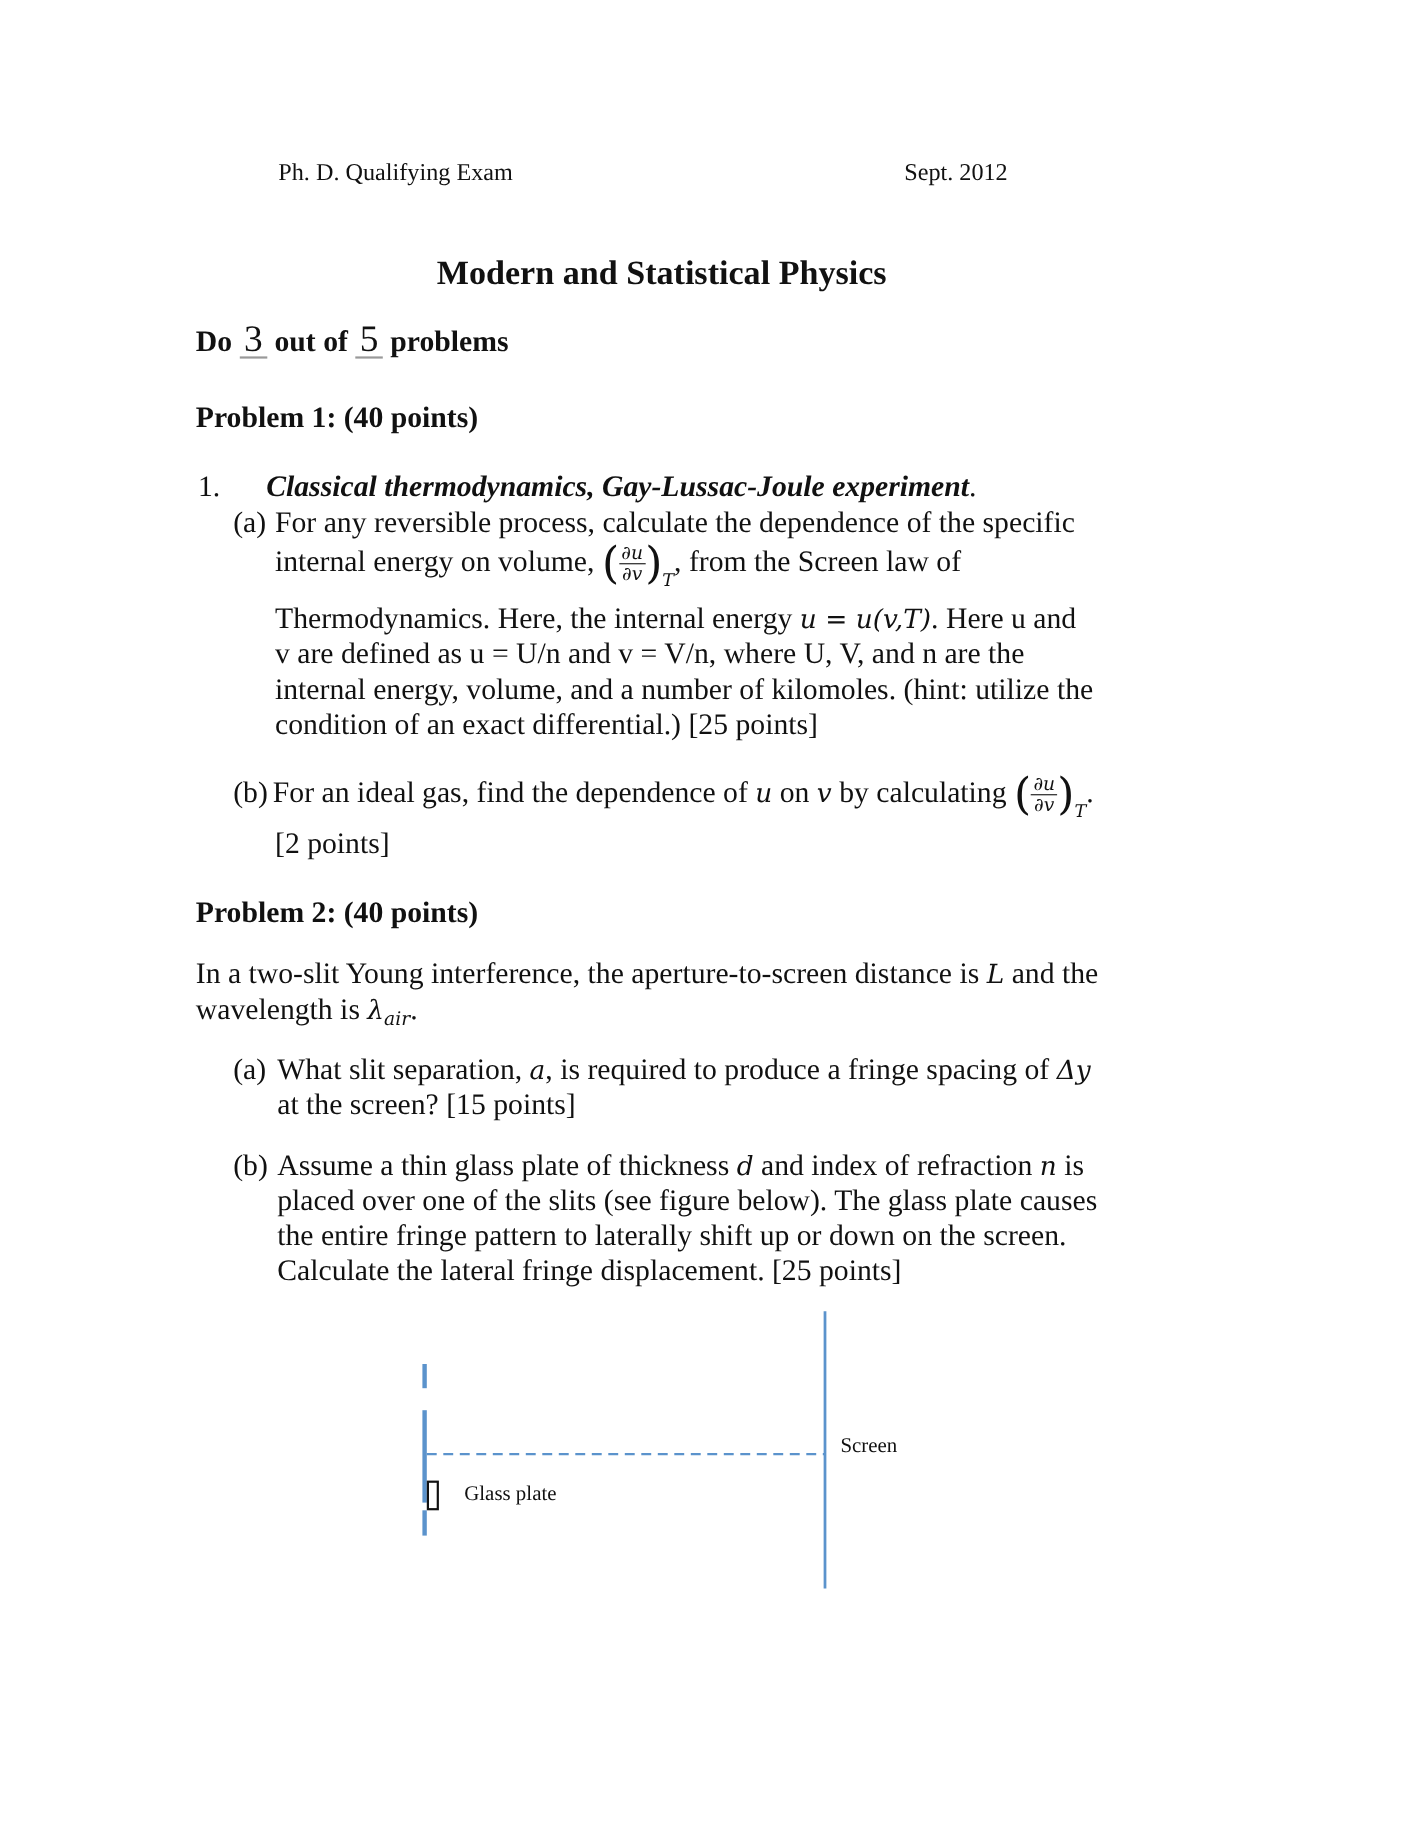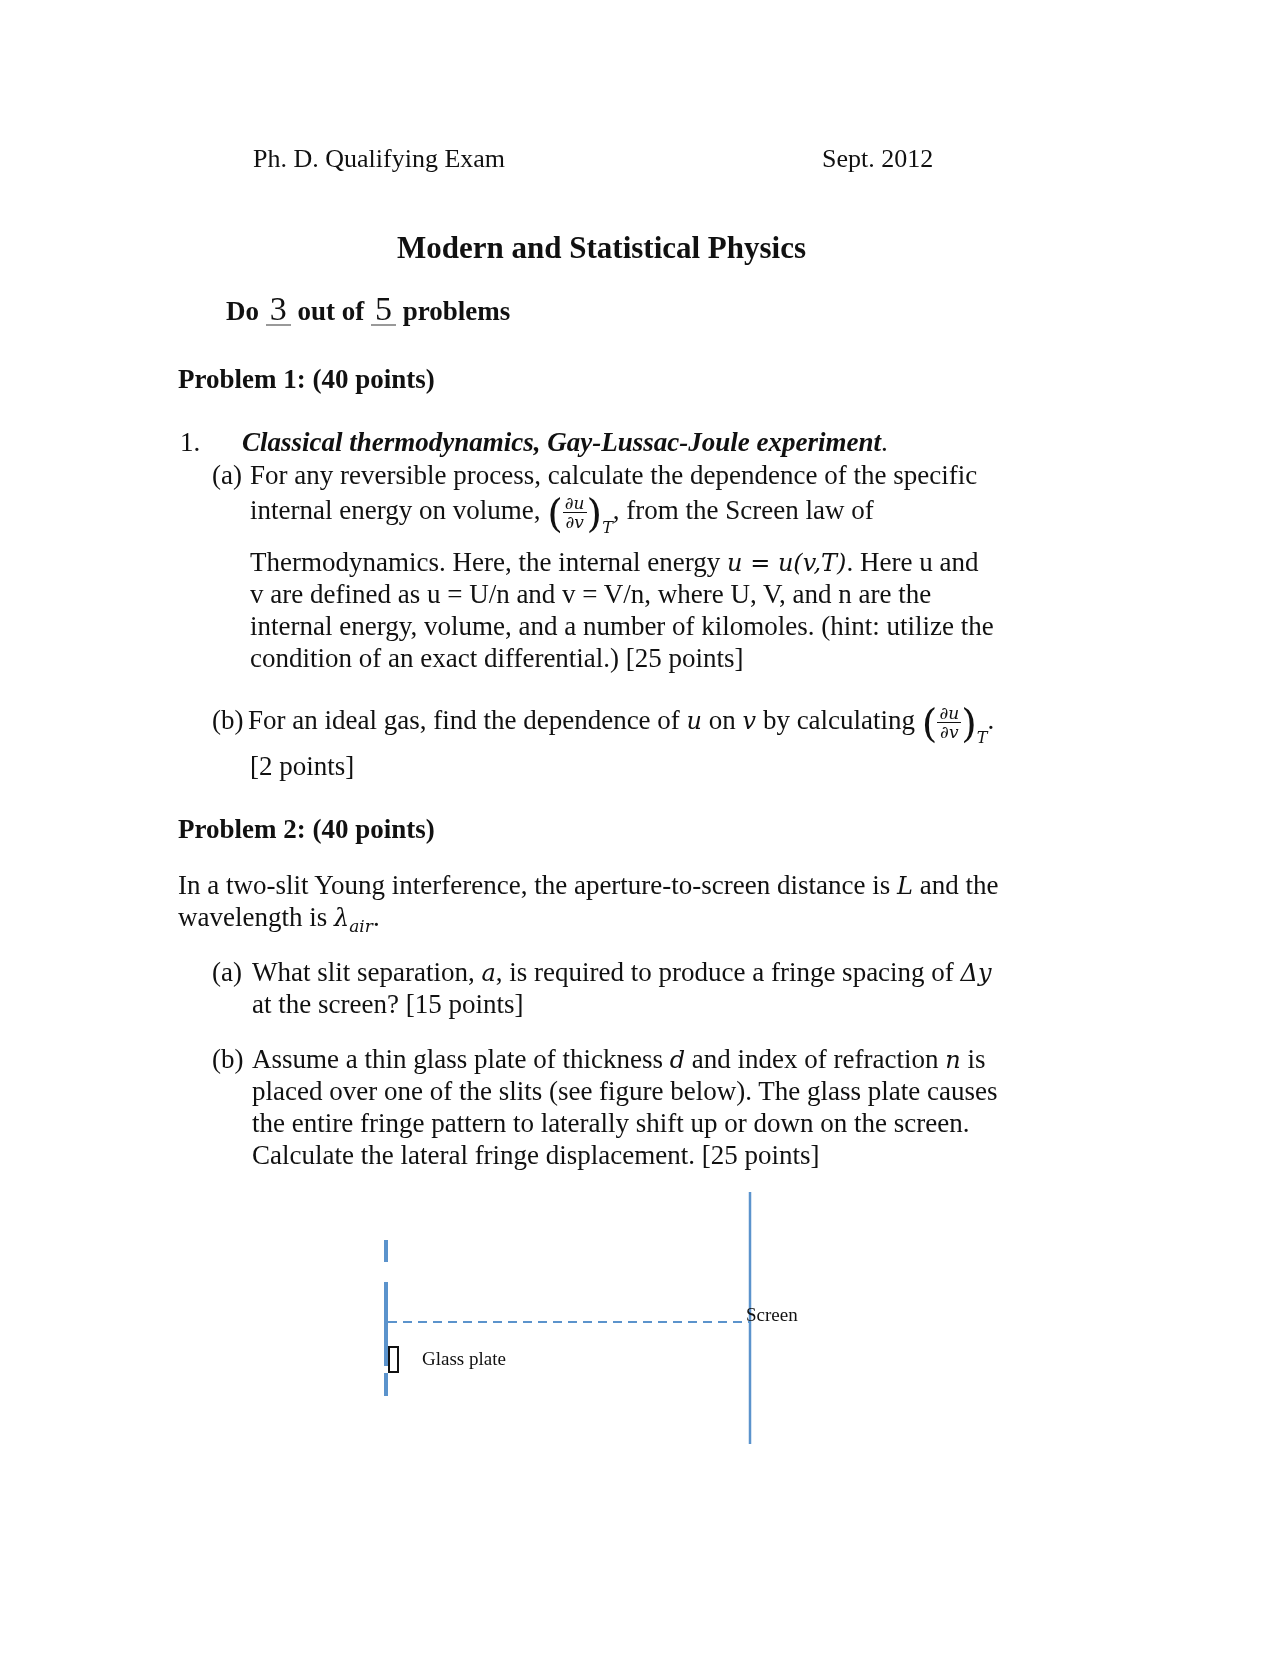--- a/index.html
+++ b/index.html
@@ -1,40 +1,40 @@
 <!DOCTYPE html>
 <html><head>
 <meta charset="utf-8">
 <style>
   html, body { margin: 0; padding: 0; background: #ffffff; }
   body { width: 1280px; height: 1656px; position: relative; overflow: hidden;
          font-family: "Liberation Serif", "DejaVu Serif", serif; color: #111; }
   .abs { position: absolute; white-space: nowrap; }
-  .hdr { font-size: 26px; }
+  .hdr { font-size: 22px; }
   .title { font-size: 31px; font-weight: bold; margin-top: 12px; }
   .bold { font-weight: bold; font-size: 27px; }
   .body { font-size: 27px; line-height: 32px; }
   .it { font-style: italic; margin-left: 22px; }
   .math { font-family: "DejaVu Serif", serif; font-style: italic; font-size: 24px; }
   .num-ul { display: inline-block; border-bottom: 2px solid #999; line-height: 30px; font-size: 34px; font-weight: normal; padding: 0 4px; }
   .frac { display: inline-block; vertical-align: middle; text-align: center; font-family: "DejaVu Serif", serif; font-style: italic; font-size: 17px; line-height: 18px; }
   .frac .top { display: block; border-bottom: 1.5px solid #111; padding: 0 2px; }
   .frac .bot { display: block; padding: 0 2px; }
   .paren { font-family: "DejaVu Serif", serif; font-size: 40px; vertical-align: middle; font-weight: 200; }
   .sub { font-family: "DejaVu Serif", serif; font-style: italic; font-size: 16px; position: relative; top: 14px; }
   .fig-label { font-size: 19px; }
 </style>
 </head>
 <body>
 
 <div class="abs hdr" style="left:253px; top:144px;">Ph. D. Qualifying Exam</div>
 <div class="abs hdr" style="left:822px; top:144px;">Sept. 2012</div>
 <div class="abs title" style="left:397px; top:218px;">Modern and Statistical Physics</div>
 
-<div class="abs bold" style="left:178px; top:294px;margin-left:48px;">
+<div class="abs bold" style="left:178px; top:294px;">
   <span>Do</span>
   <span class="num-ul">3</span>
   <span>out of</span>
   <span class="num-ul">5</span>
   <span>problems</span>
 </div>
 
 <div class="abs bold" style="left:178px; top:364px;">Problem 1:  (40 points)</div>
 
 <div class="abs body" style="left:180px; top:426px;">1.</div>
@@ -110,14 +110,14 @@
       <line x1="386" y1="1373" x2="386" y2="1396"></line>
     </g>
 
     <line x1="388" y1="1322" x2="750" y2="1322" stroke="#5b93cc" stroke-width="2" stroke-dasharray="9,6"></line>
 
     <line x1="750" y1="1192" x2="750" y2="1444" stroke="#5b93cc" stroke-width="2.5"></line>
 
     <rect x="389" y="1347" width="9" height="25" fill="#fff" stroke="#111" stroke-width="2"></rect>
   </svg>
 </div>
-<div class="abs fig-label" style="left:746px; top:1304px;">Screen</div>
+<div class="abs fig-label" style="left:764px; top:1304px;">Screen</div>
 <div class="abs fig-label" style="left:422px; top:1348px;">Glass plate</div>
 
 </body></html>

